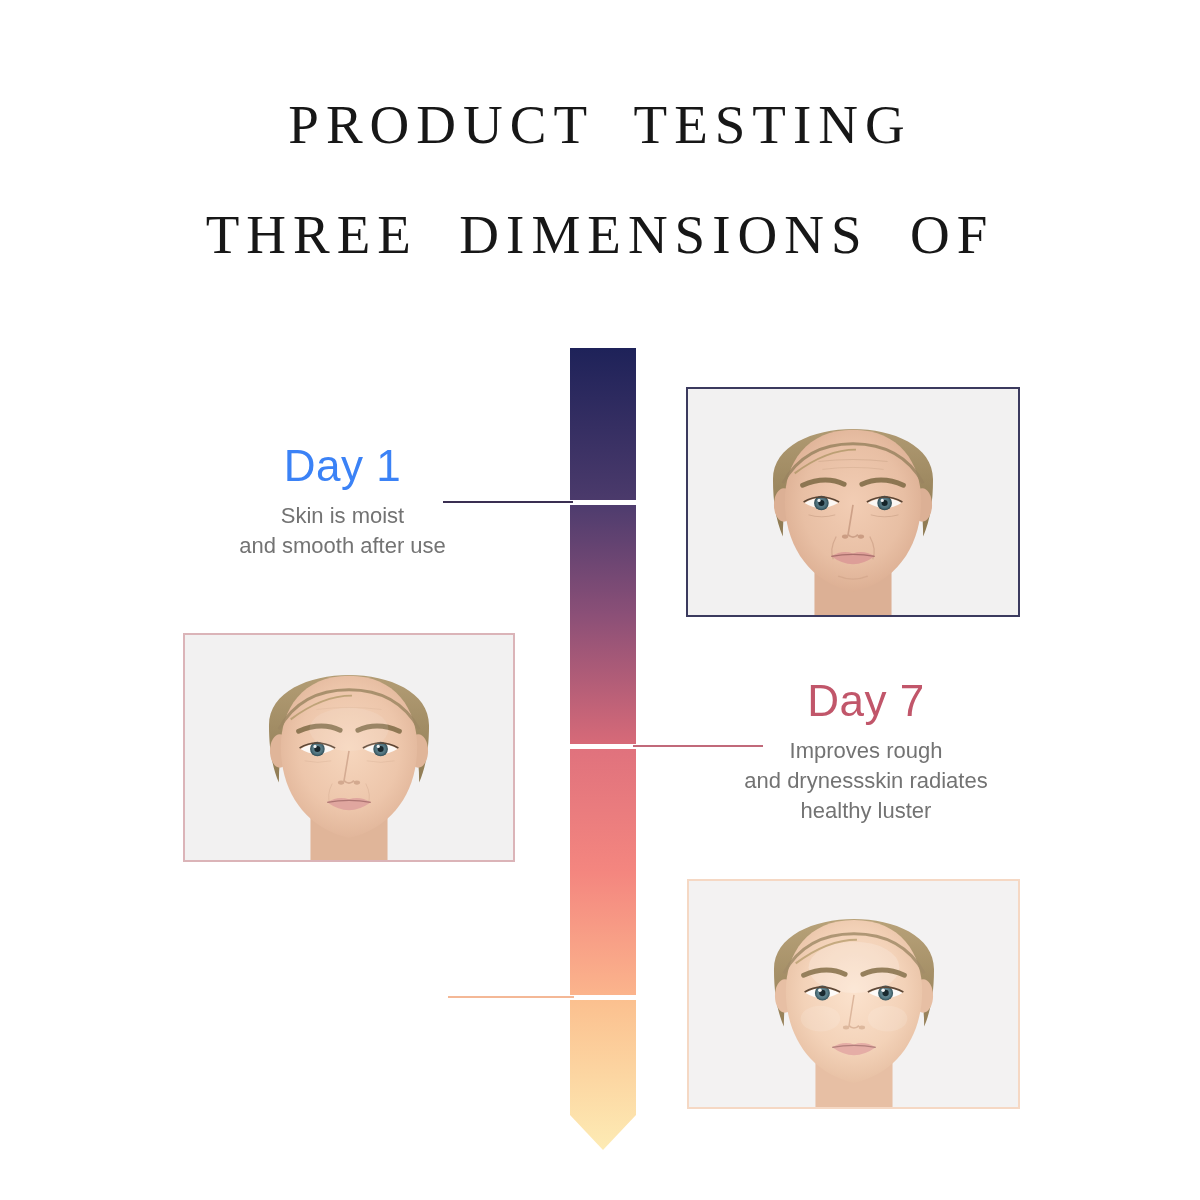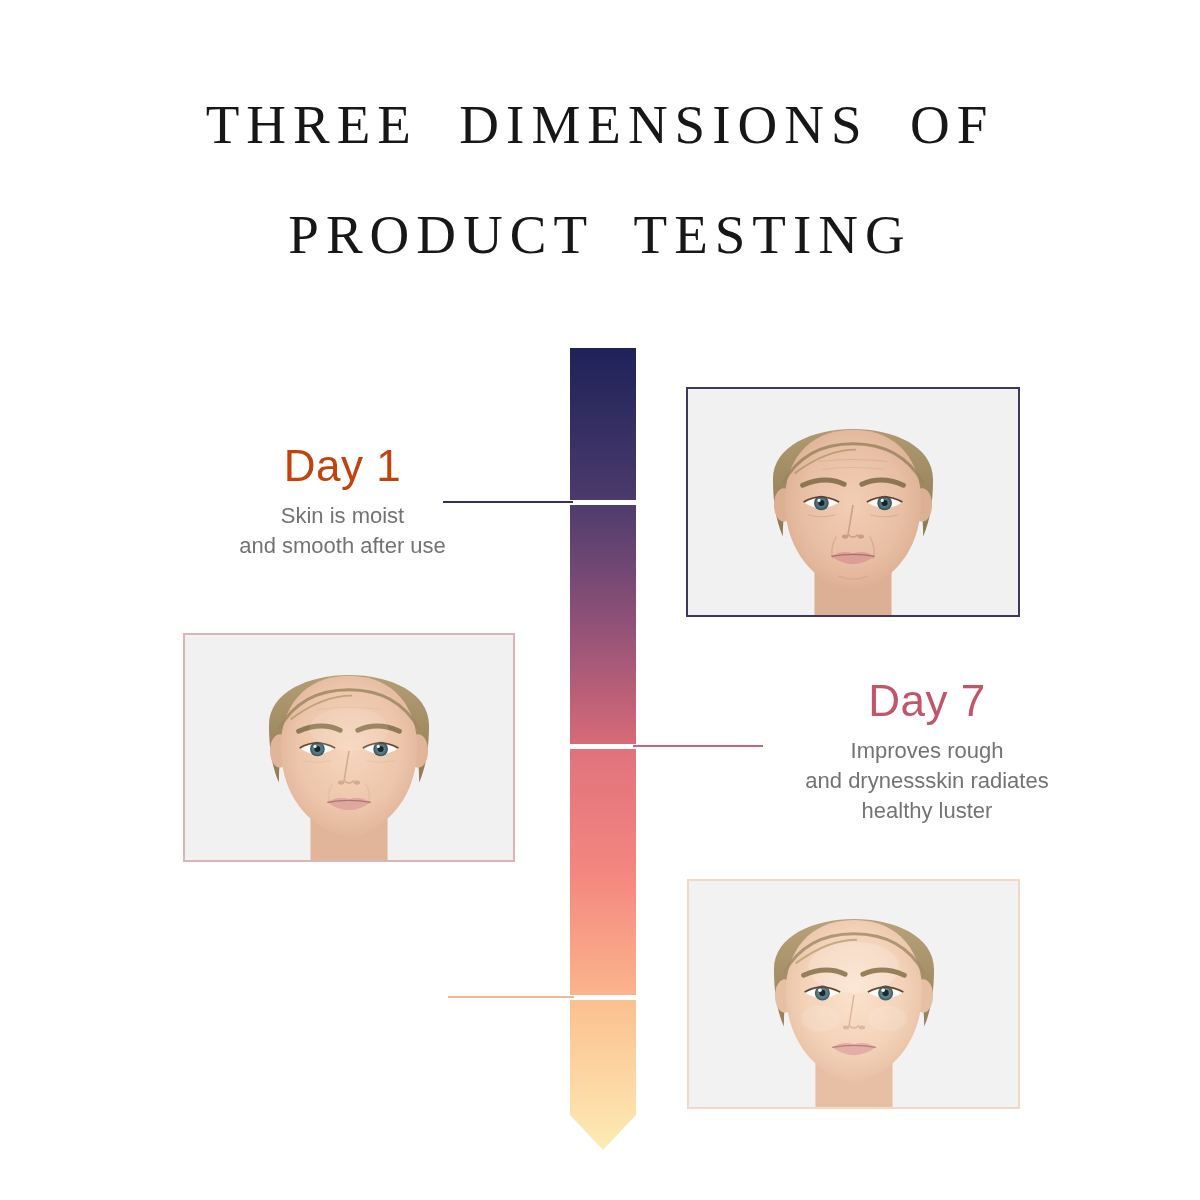--- a/index.html
+++ b/index.html
@@ -71,23 +71,23 @@
     font-family: "Liberation Sans", sans-serif;
     font-size: 22px;
     font-weight: 400;
     line-height: 30px;
     color: #737373;
     white-space: pre-line;
     margin-top: 9px;
   }
 
   .block-day1  { left: 150px; top: 440px; width: 385px; }
-  .block-day1 .day-heading  { color: #c2410c; }
-
-  .block-day7  { left: 772px; top: 675px; width: 310px; }
+  .block-day1 .day-heading  { color: #3b82f6; }
+
+  .block-day7  { left: 711px; top: 675px; width: 310px; }
   .block-day7 .day-heading  { color: #c1566a; }
 
   .block-day28 { left: 140px; top: 935px; width: 355px; }
   .block-day28 .day-heading { color: #f0a279; }
 
   
   .photo-frame {
     position: absolute;
     background: #f2f1f1;
     overflow: hidden;
@@ -106,22 +106,22 @@
     left: 687px; top: 879px; width: 333px; height: 230px;
     border: 2px solid #f5d8c4;
   }
 </style>
 </head>
 <body>
 
 <div id="page">
 
   <div class="title-block">
+    <div class="title-line">PRODUCT  TESTING</div>
     <div class="title-line">THREE  DIMENSIONS  OF</div>
-    <div class="title-line">PRODUCT  TESTING</div>
   </div>
 
   <div class="timeline">
     <svg width="66" height="802" viewBox="0 0 66 802" xmlns="http://www.w3.org/2000/svg">
       <defs>
         <linearGradient id="gseg1" x1="0" y1="0" x2="0" y2="1">
           <stop offset="0%" stop-color="#1e2259"></stop>
           <stop offset="100%" stop-color="#4b3a6b"></stop>
         </linearGradient>
         <linearGradient id="gseg2" x1="0" y1="0" x2="0" y2="1">

